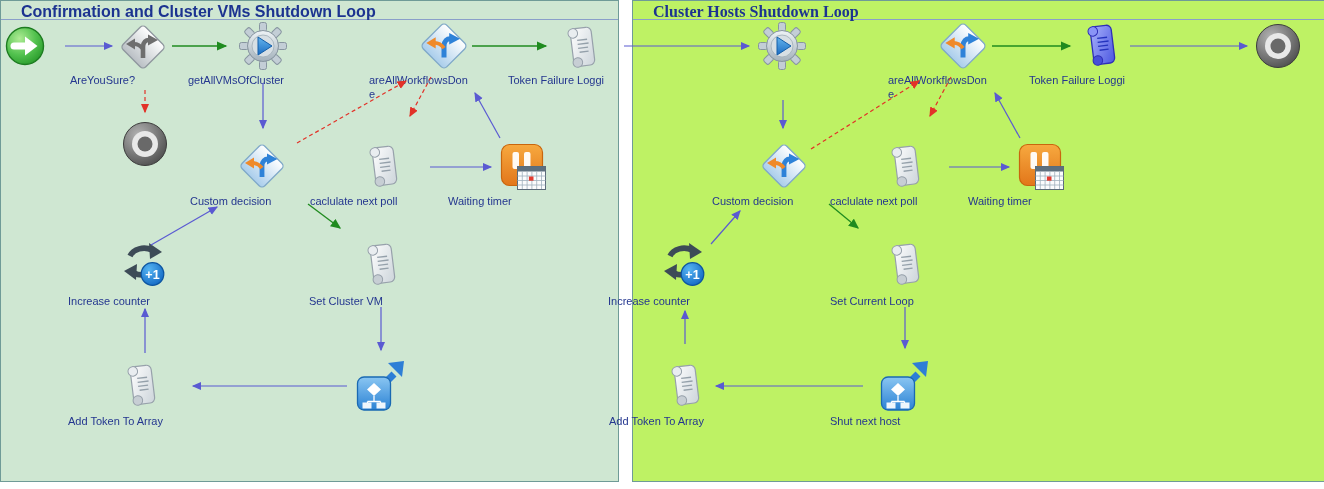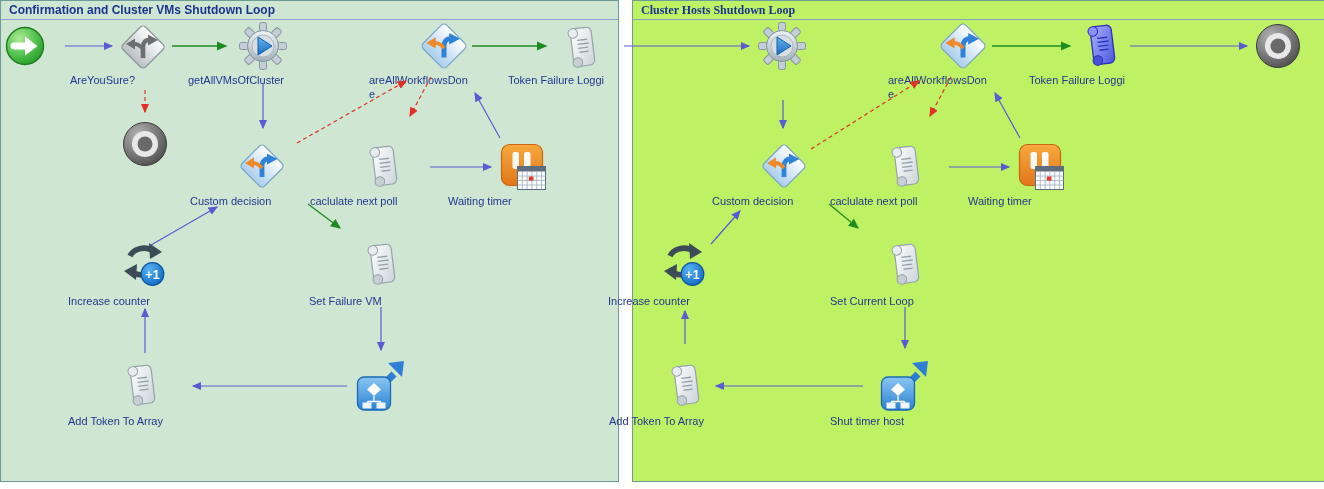--- a/index.html
+++ b/index.html
@@ -1,20 +1,20 @@
 <!DOCTYPE html>
 <html><head>
 <meta charset="utf-8">
 <style>
   html,body{margin:0;padding:0;background:#ffffff;}
   #canvas{position:relative;width:1324px;height:489px;background:#ffffff;overflow:hidden;
           font-family:"Liberation Sans",sans-serif;}
   .region{position:absolute;top:0;height:482px;border:1px solid #6f9b97;box-sizing:border-box;}
-  .region-title{position:absolute;top:0;left:0;right:0;height:15px;padding:2px 0 1px 8px;
-          border-bottom:1px solid #8a9fc9;font-size:12px;font-weight:bold;color:#1c3390;
+  .region-title{position:absolute;top:0;left:0;right:0;height:15px;padding:2px 0 1px 20px;
+          border-bottom:1px solid #8a9fc9;font-size:16px;font-weight:bold;color:#1c3390;
           white-space:nowrap;overflow:visible;}
   .nicon{position:absolute;z-index:3;}
   .nicon svg{display:block;}
   .nlabel{position:absolute;z-index:2;width:150px;font-size:11px;
           line-height:13.5px;color:#24368f;}
   .nlabel .l2{display:block;}
   #edges{position:absolute;left:0;top:0;z-index:5;pointer-events:none;}
   .eb{stroke:#5a5ad2;stroke-width:1.2;fill:none;}
   .eg{stroke:#1f8b1f;stroke-width:1.3;fill:none;}
   .er{stroke:#e23228;stroke-width:1.2;stroke-dasharray:4 3;fill:none;}
@@ -260,21 +260,21 @@
         <use href="#sym-loop"></use>
       </svg>
     </div>
   <div class="nlabel" style="left:68px;top:295px"><span>Increase counter</span></div>
 
   <div class="nicon" style="left:363px;top:240px">
       <svg width="36" height="48">
         <use href="#sym-scroll"></use>
       </svg>
     </div>
-  <div class="nlabel" style="left:309px;top:295px"><span>Set Failure VM</span></div>
+  <div class="nlabel" style="left:309px;top:295px"><span>Set Cluster VM</span></div>
 
   <div class="nicon" style="left:123px;top:361px">
       <svg width="36" height="48">
         <use href="#sym-scroll"></use>
       </svg>
     </div>
   <div class="nlabel" style="left:68px;top:415px"><span>Add Token To Array</span></div>
 
   <div class="nicon" style="left:355px;top:360px">
       <svg width="50" height="52">
@@ -348,21 +348,21 @@
         <use href="#sym-scroll"></use>
       </svg>
     </div>
   <div class="nlabel" style="left:609px;top:415px"><span>Add Token To Array</span></div>
 
   <div class="nicon" style="left:879px;top:360px">
       <svg width="50" height="52">
         <use href="#sym-wfshutdown"></use>
       </svg>
     </div>
-  <div class="nlabel" style="left:830px;top:415px"><span>Shut timer host</span></div>
+  <div class="nlabel" style="left:830px;top:415px"><span>Shut next host</span></div>
 
   <svg id="edges" width="1324" height="489" viewBox="0 0 1324 489">
     <defs>
       <marker id="aB" markerWidth="9" markerHeight="8" refX="7" refY="3.5" orient="auto">
           <path d="M0,0 L8,3.5 L0,7 Z" fill="#5a5ad2"></path>
         </marker>
       <marker id="aG" markerWidth="9" markerHeight="8" refX="7" refY="3.5" orient="auto">
           <path d="M0,0 L8,3.5 L0,7 Z" fill="#1f8b1f"></path>
         </marker>
       <marker id="aR" markerWidth="9" markerHeight="8" refX="7" refY="3.5" orient="auto">

